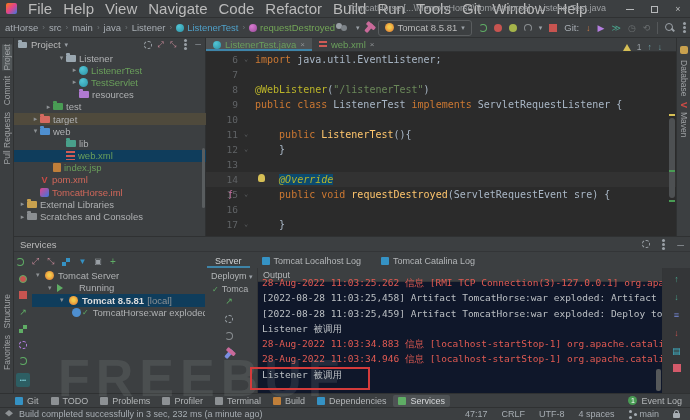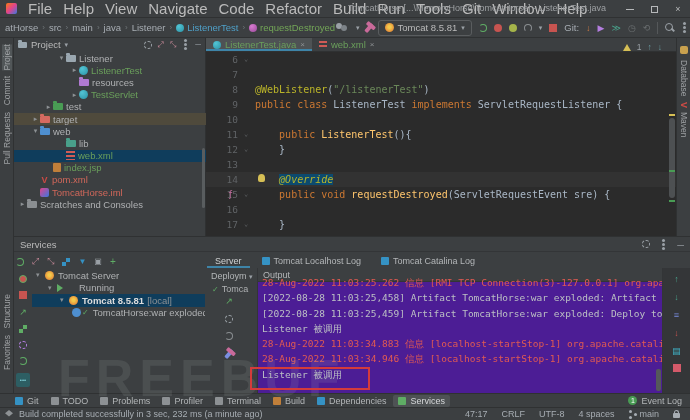--- a/index.html
+++ b/index.html
@@ -128,21 +128,21 @@
   .globe{width:9px;height:9px;border-radius:50%;background:#4e8fd0;position:relative;flex:none;}
   .check{color:#5fad65;font-size:8px;margin-left:1px;}
   .svc-tabs{position:absolute;left:193px;top:16px;height:15px;display:flex;gap:4px;align-items:center;}
   .stab{display:flex;gap:4px;align-items:center;padding:0 8px;height:15px;font-size:9px;color:#b3b6b8;}
   .stab.sel{box-shadow:inset 0 -2px 0 #3e84a8;color:#d0d2d4;}
   .conicon{width:8px;height:8px;background:#3592c4;border-radius:1px;}
   .deploy{position:absolute;left:193px;top:31px;width:51px;bottom:0;border-right:1px solid #333537;}
   .deploy .hd{font-size:9px;color:#b3b6b8;padding:3px 0 3px 4px;white-space:nowrap;}
   .deploy .art{display:flex;align-items:center;gap:3px;padding-left:4px;font-size:9px;color:#afb1b3;white-space:nowrap;overflow:hidden;}
   .dptb{position:absolute;left:18px;top:28px;display:flex;flex-direction:column;gap:9px;align-items:center;}
-  .output{position:absolute;left:244px;top:31px;right:28px;bottom:0;background:#4c1d95;overflow:hidden;}
+  .output{position:absolute;left:244px;top:31px;right:28px;bottom:0;background:#0f172a;overflow:hidden;}
   .out-h{height:14px;line-height:14px;padding-left:5px;font-size:9px;color:#b3b6b8;background:#3c3f41;border-bottom:1px solid #333537;}
   .log{position:absolute;left:0;top:12px;right:0;bottom:0;overflow:hidden;font-family:"DejaVu Sans Mono",monospace;font-size:9.5px;}
   .lline{height:15.3px;line-height:15.3px;white-space:pre;padding-left:4px;}
   .lline.error{color:#e15a52;}
   .lline.out{color:#bcc0c4;}
   .redbox{position:absolute;left:236px;top:130px;width:120px;height:23px;border:2px solid #d43b3b;z-index:5;}
   .conbar{position:absolute;right:0;top:31px;width:28px;bottom:0;background:#343638;border-left:1px solid #333537;
           display:flex;flex-direction:column;align-items:center;gap:8px;padding-top:6px;}
   .conscroll{position:absolute;right:29px;bottom:2px;width:5px;height:22px;background:#55585a;border-radius:2px;}
   
@@ -293,28 +293,28 @@
           <span class="arrow">▾</span>
           <span class="fold"></span>
           <span class="lbl">Listener</span>
         </div>
         <div class="trow" style="padding-left: 56px;">
           <span class="arrow">▸</span>
           <span class="icl"></span>
           <span class="lbl green">ListenerTest</span>
         </div>
         <div class="trow" style="padding-left: 56px;">
+          <span class="arrow">▸</span>
+          <span class="icl"></span>
+          <span class="lbl green">TestServlet</span>
+        </div>
+        <div class="trow" style="padding-left: 56px;">
           <span class="arrow"></span>
           <span class="fold res"></span>
           <span class="lbl">resources</span>
-        </div>
-        <div class="trow" style="padding-left: 56px;">
-          <span class="arrow">▸</span>
-          <span class="icl"></span>
-          <span class="lbl green">TestServlet</span>
         </div>
         <div class="trow" style="padding-left: 30px;">
           <span class="arrow">▸</span>
           <span class="fold test"></span>
           <span class="lbl">test</span>
         </div>
         <div class="trow excluded" style="padding-left: 17px;">
           <span class="arrow">▸</span>
           <span class="fold exc"></span>
           <span class="lbl">target</span>
@@ -341,20 +341,25 @@
         </div>
         <div class="trow" style="padding-left: 17px;">
           <span class="arrow"></span>
           <span class="imvn">V</span>
           <span class="lbl redf">pom.xml</span>
         </div>
         <div class="trow" style="padding-left: 17px;">
           <span class="arrow"></span>
           <span class="iiml"></span>
           <span class="lbl redf">TomcatHorse.iml</span>
+        </div>
+        <div class="trow" style="padding-left: 4px;">
+          <span class="arrow">▸</span>
+          <span class="fold ext"></span>
+          <span class="lbl">External Libraries</span>
         </div>
         <div class="trow" style="padding-left: 4px;">
           <span class="arrow">▸</span>
           <span class="fold scr"></span>
           <span class="lbl">Scratches and Consoles</span>
         </div>
       </div>
     <div class="pscroll"></div>
   </div>
 
@@ -365,21 +370,21 @@
           <span>ListenerTest.java</span>
           <span class="x">×</span>
         </div>
         <div class="etab">
           <span class="ixml" style="width: 8px; height: 8px;"></span>
           <span>web.xml</span>
           <span class="x">×</span>
         </div>
       </div>
     <div class="codewrap" id="code">
-        <div class="cline"><span class="lnum">6</span><span class="lfold">⌄</span></div>
+        <div class="cline"><span class="lnum">6</span><span class="lfold">⌄</span><span class="ctext"><span class="kw">import</span><span class="pl"> java.util.EventListener;</span></span></div>
         <div class="cline"><span class="lnum">7</span><span class="ctext"></span></div>
         <div class="cline"><span class="lnum">8</span><span class="ctext"><span class="ann">@WebListener</span><span class="pl">(</span><span class="str">"/listenerTest"</span><span class="pl">)</span></span></div>
         <div class="cline"><span class="lnum">9</span><span class="ctext"><span class="kw">public class</span><span class="pl"> ListenerTest </span><span class="kw">implements</span><span class="pl"> ServletRequestListener {</span></span></div>
         <div class="cline"><span class="lnum">10</span><span class="ctext"></span></div>
         <div class="cline"><span class="lnum">11</span><span class="lfold">⌄</span><span class="ctext"><span class="pl">    </span><span class="kw">public </span><span class="fn">ListenerTest</span><span class="pl">(){</span></span></div>
         <div class="cline"><span class="lnum">12</span><span class="lfold">⌄</span><span class="ctext"><span class="pl">    }</span></span></div>
         <div class="cline"><span class="lnum">13</span><span class="ctext"></span></div>
         <div class="cline hl"><span class="lnum">14</span><span class="bulb"></span><span class="ctext"><span class="pl">    </span><span class="annhl">@Override</span></span></div>
         <div class="cline"><span class="lnum">15</span><span class="ovr">ƒ</span><span class="lfold">⌄</span><span class="ctext"><span class="pl">    </span><span class="kw">public void </span><span class="fn">requestDestroyed</span><span class="pl">(ServletRequestEvent sre) {</span></span></div>
         <div class="cline"><span class="lnum">16</span><span class="ctext"></span></div>

